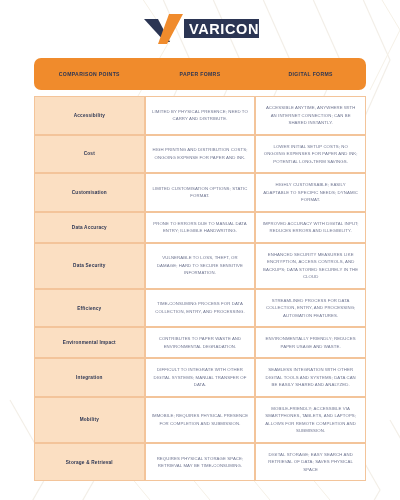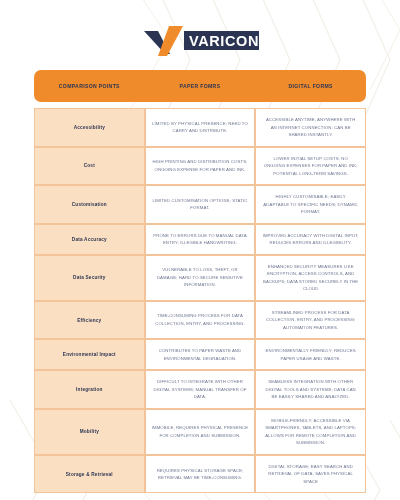--- a/index.html
+++ b/index.html
@@ -23,21 +23,21 @@
     z-index: 0;
     pointer-events: none;
   }
 
   
   #page {
     position: relative;
     z-index: 1;
     width: 400px;
     height: 360px;
-    padding: 12px;
+    padding: 0;
   }
 
   
   #logo-bar {
     height: 58px;
     display: flex;
     align-items: center;
     justify-content: center;
   }
   #logo {

